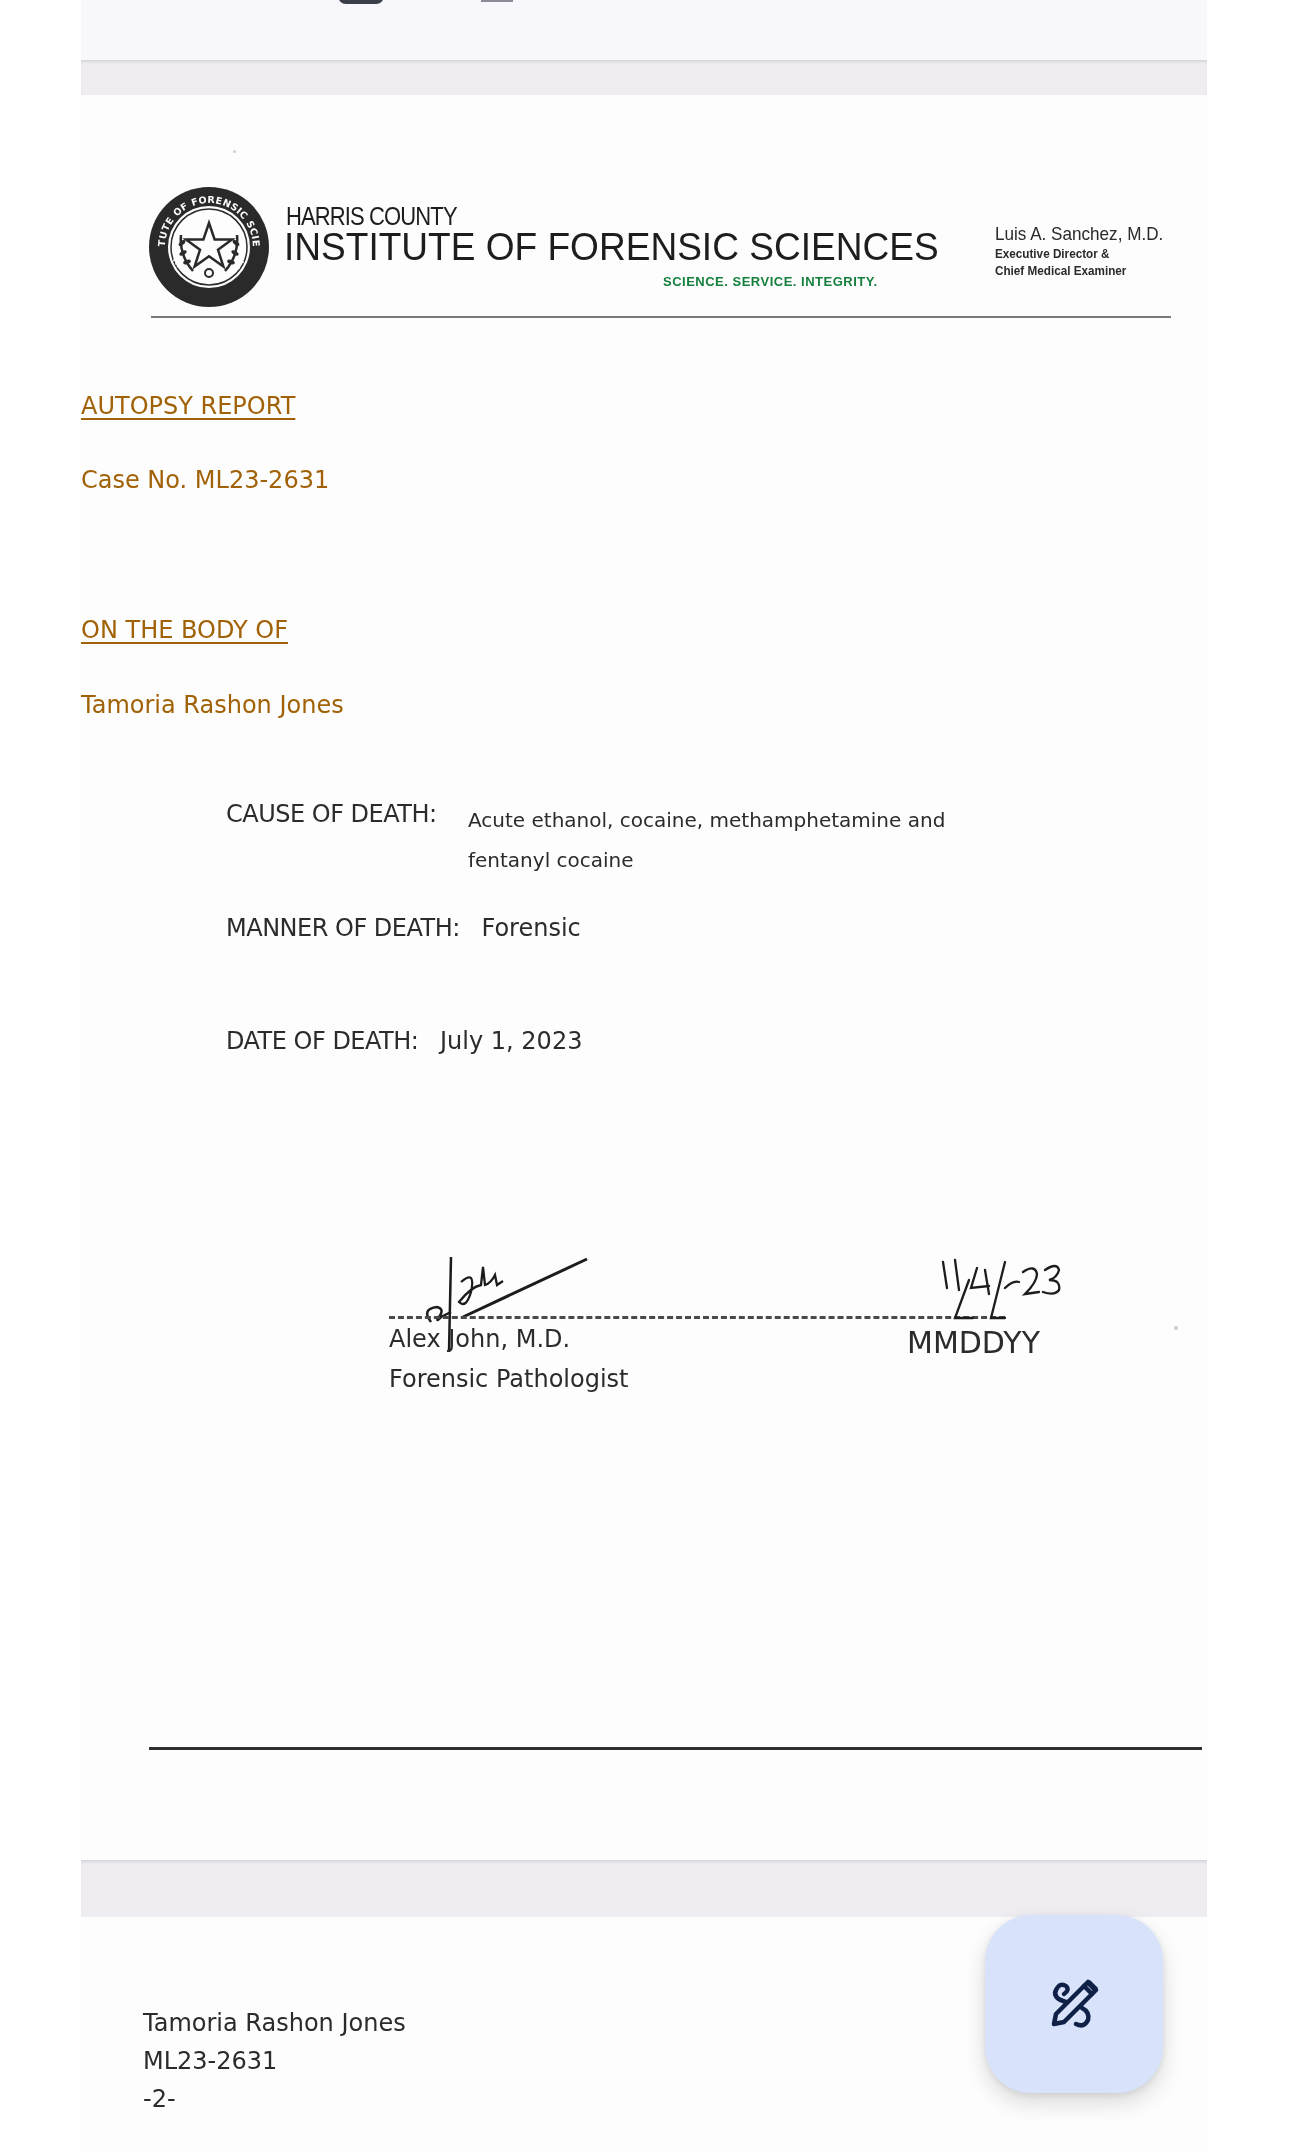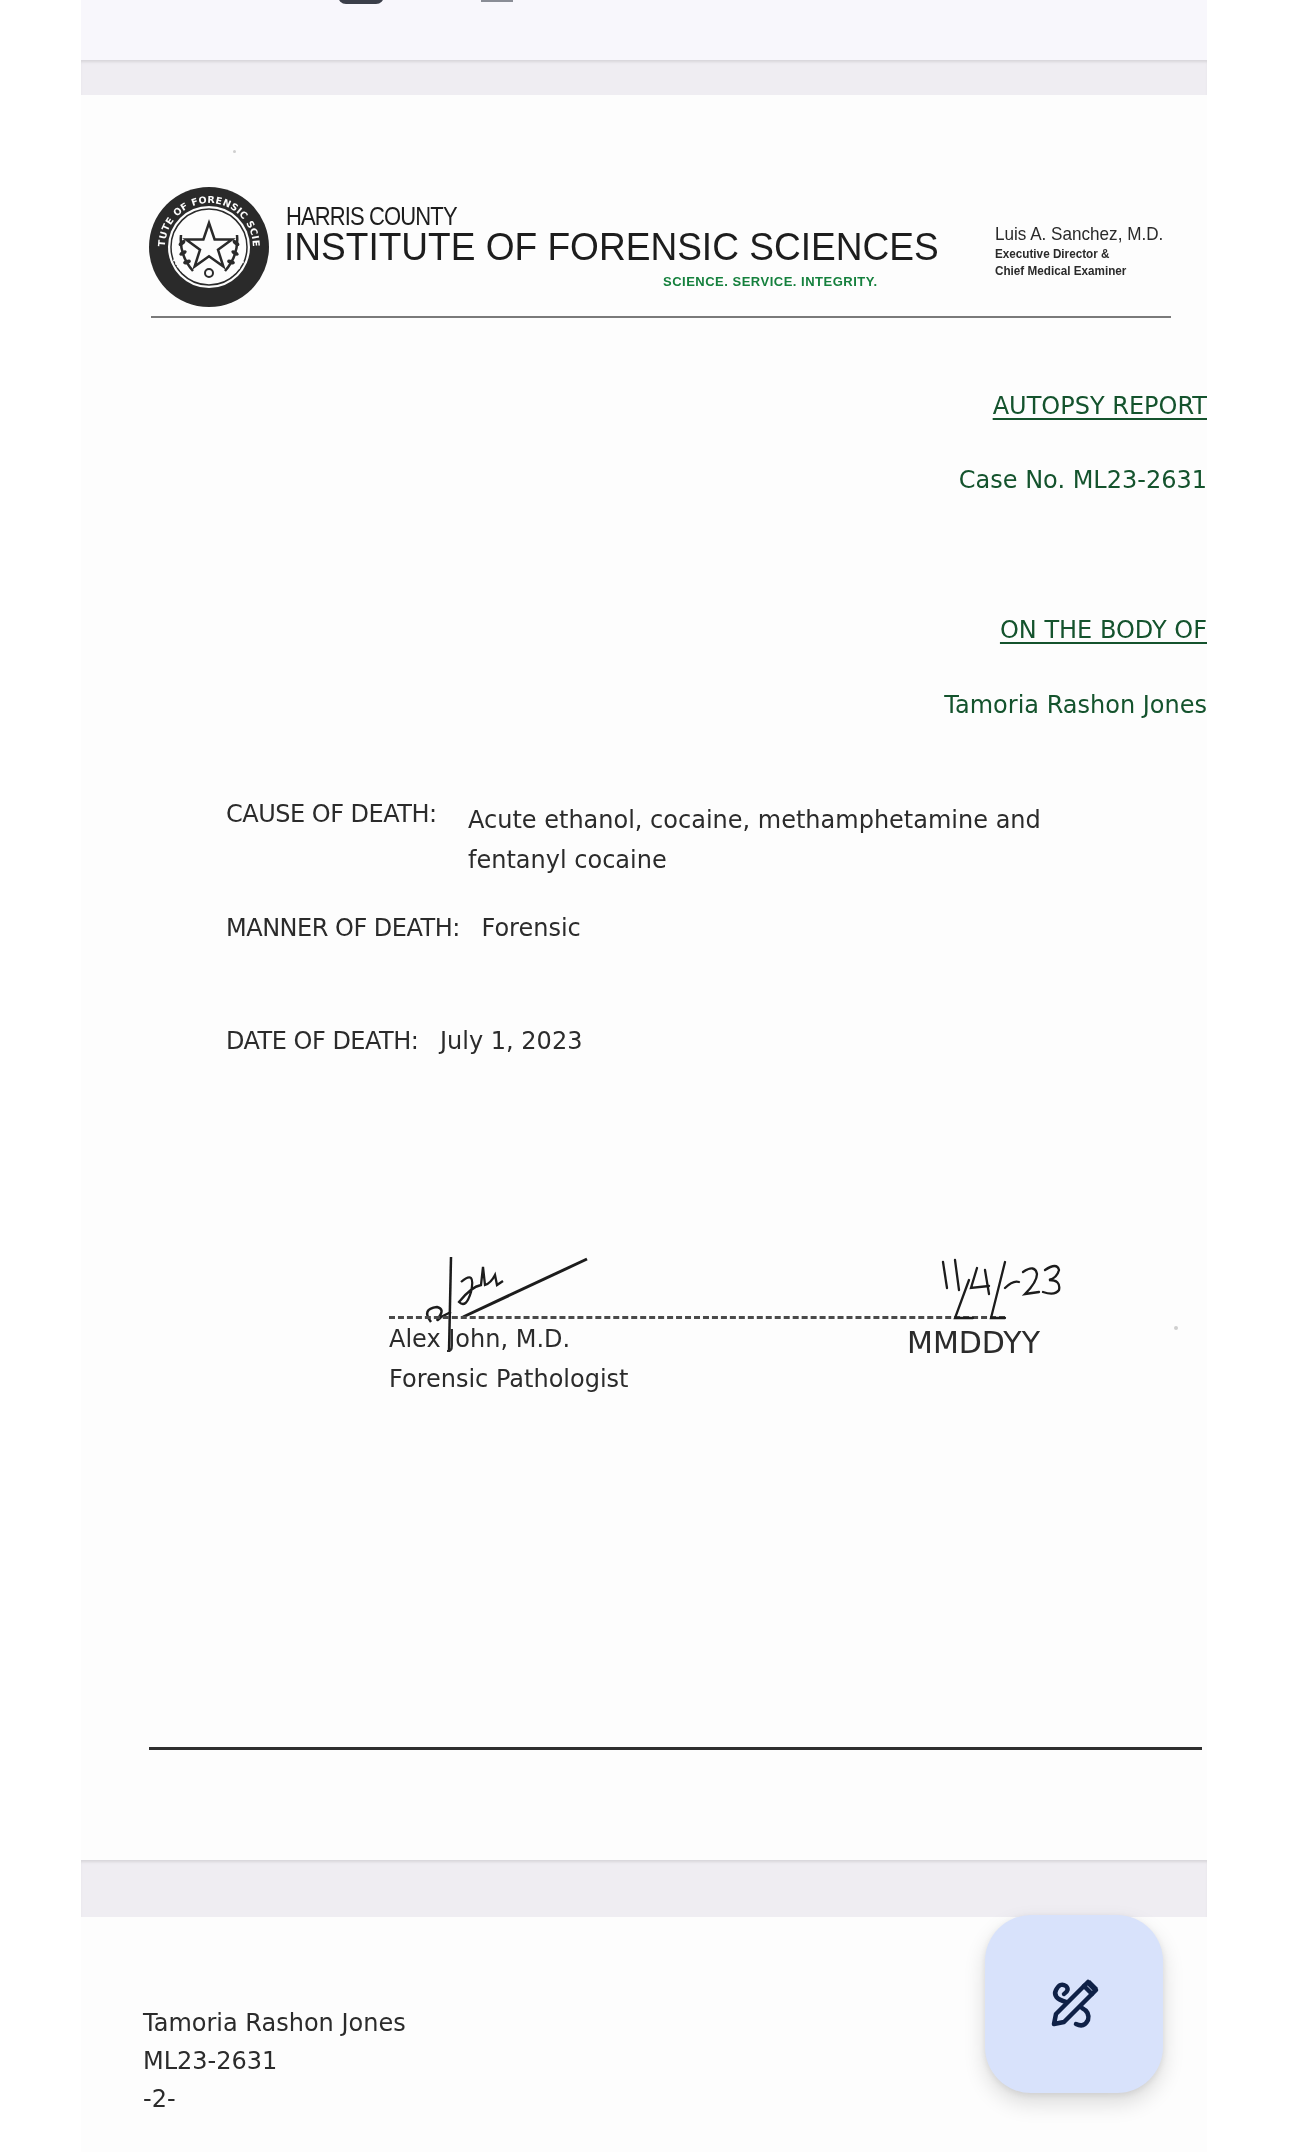--- a/index.html
+++ b/index.html
@@ -62,32 +62,32 @@
   }
   .lh-director .dn { font-size: 19px; display: block; transform: scaleX(0.9); transform-origin: left; }
   .lh-director .dt { font-size: 13px; font-weight: bold; display: block; line-height: 17px; transform: scaleX(0.9); transform-origin: left; }
   .lh-rule {
     position: absolute; left: 70px; top: 221px; width: 1020px; height: 2px;
     background: #7a7a7a;
   }
 
   
   .title-line {
-    position: absolute; left: 0; width: 100%; text-align: right;
-    font-size: 24px; color: #14532d;
+    position: absolute; left: 0; width: 100%; text-align: left;
+    font-size: 24px; color: #a16207;
   }
   .u { text-decoration: underline; text-underline-offset: 4px; }
 
   
   .field { position: absolute; left: 145px; font-size: 24px; color: #2b2b2b; text-align: center; }
   .field .lbl { letter-spacing: -0.5px; }
   .field .val { }
   .cause-val {
     position: absolute; left: 387px; top: 705px; width: 640px;
-    font-size: 24px; line-height: 40px; color: #2b2b2b;
+    font-size: 20px; line-height: 40px; color: #2b2b2b;
   }
 
   
   .sig-line {
     position: absolute; left: 308px; top: 1221px; width: 616px; height: 0;
     border-top: 3px dashed #4a4a4a;
   }
   .sig-svg { position: absolute; left: 330px; top: 1152px; width: 250px; height: 110px; }
   .date-svg { position: absolute; left: 852px; top: 1155px; width: 140px; height: 80px; }
   .sig-name { position: absolute; left: 308px; top: 1230px; font-size: 24px; }

